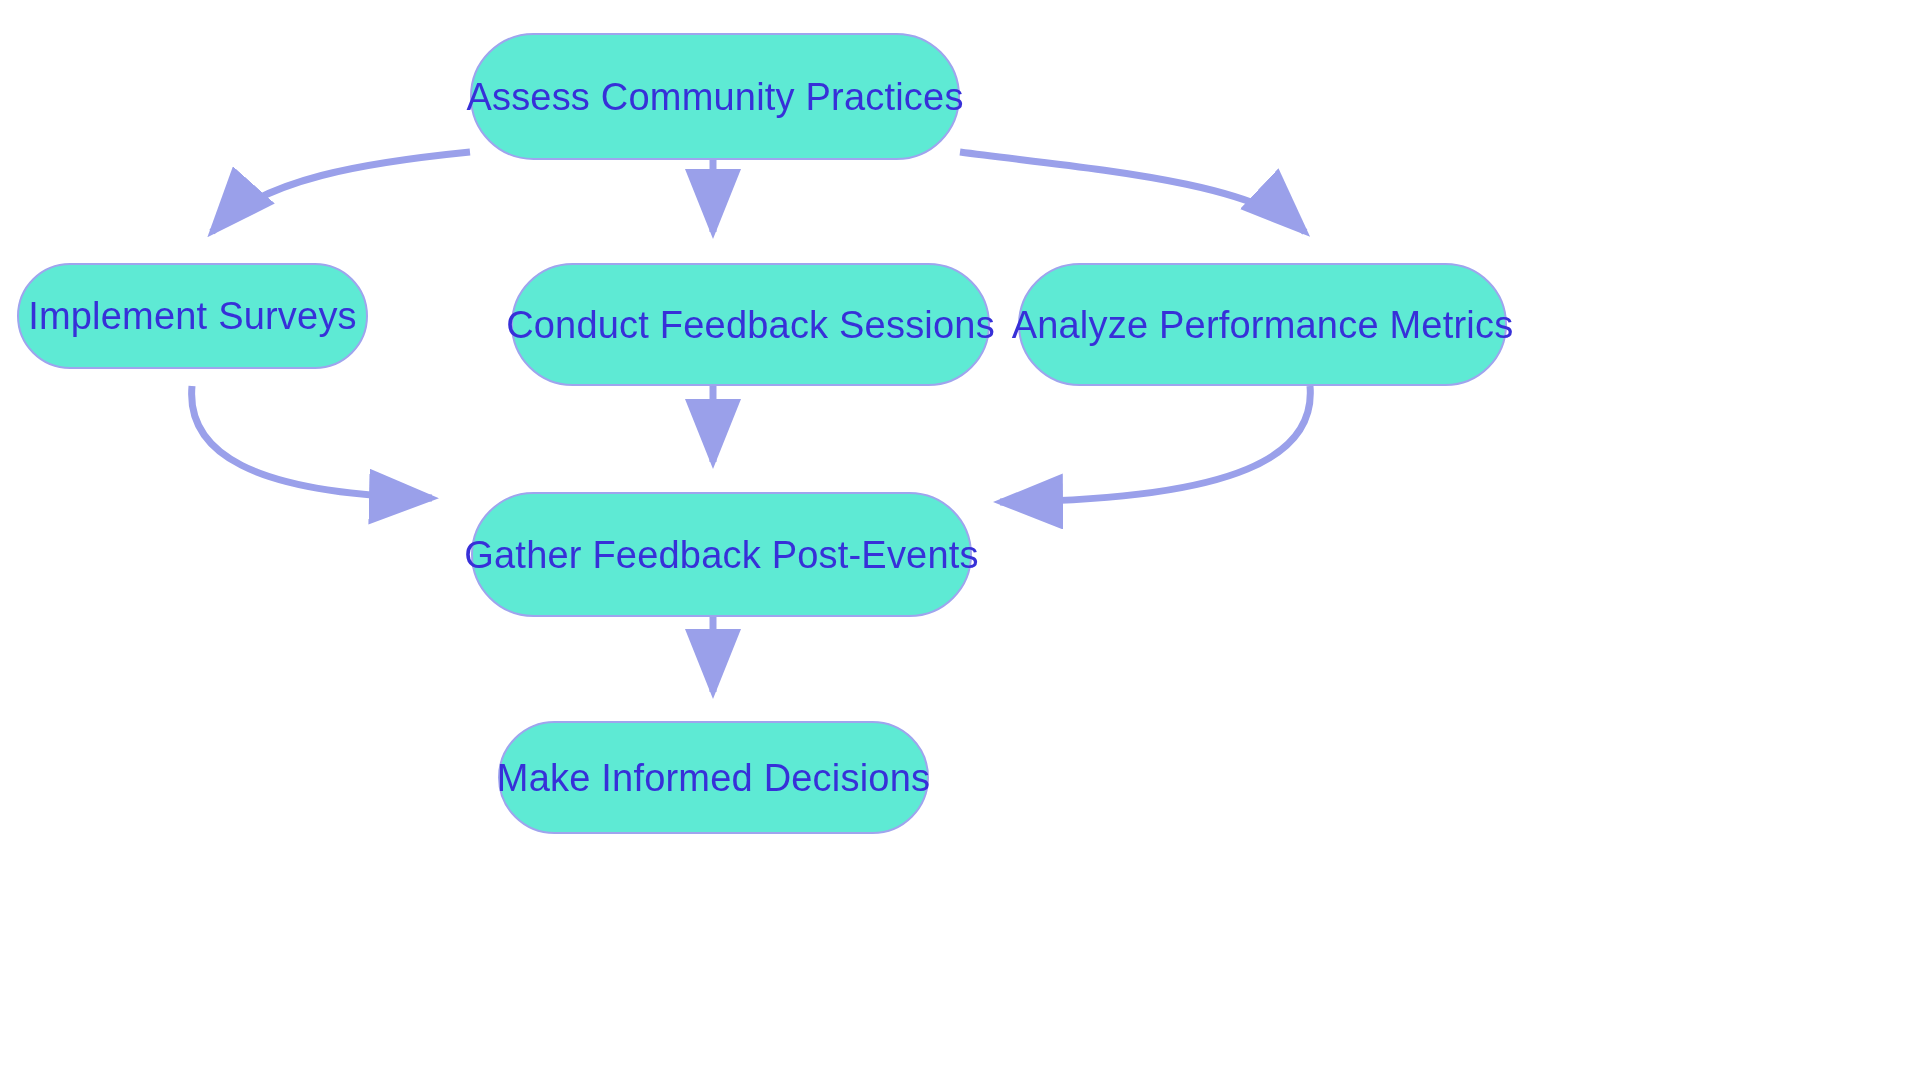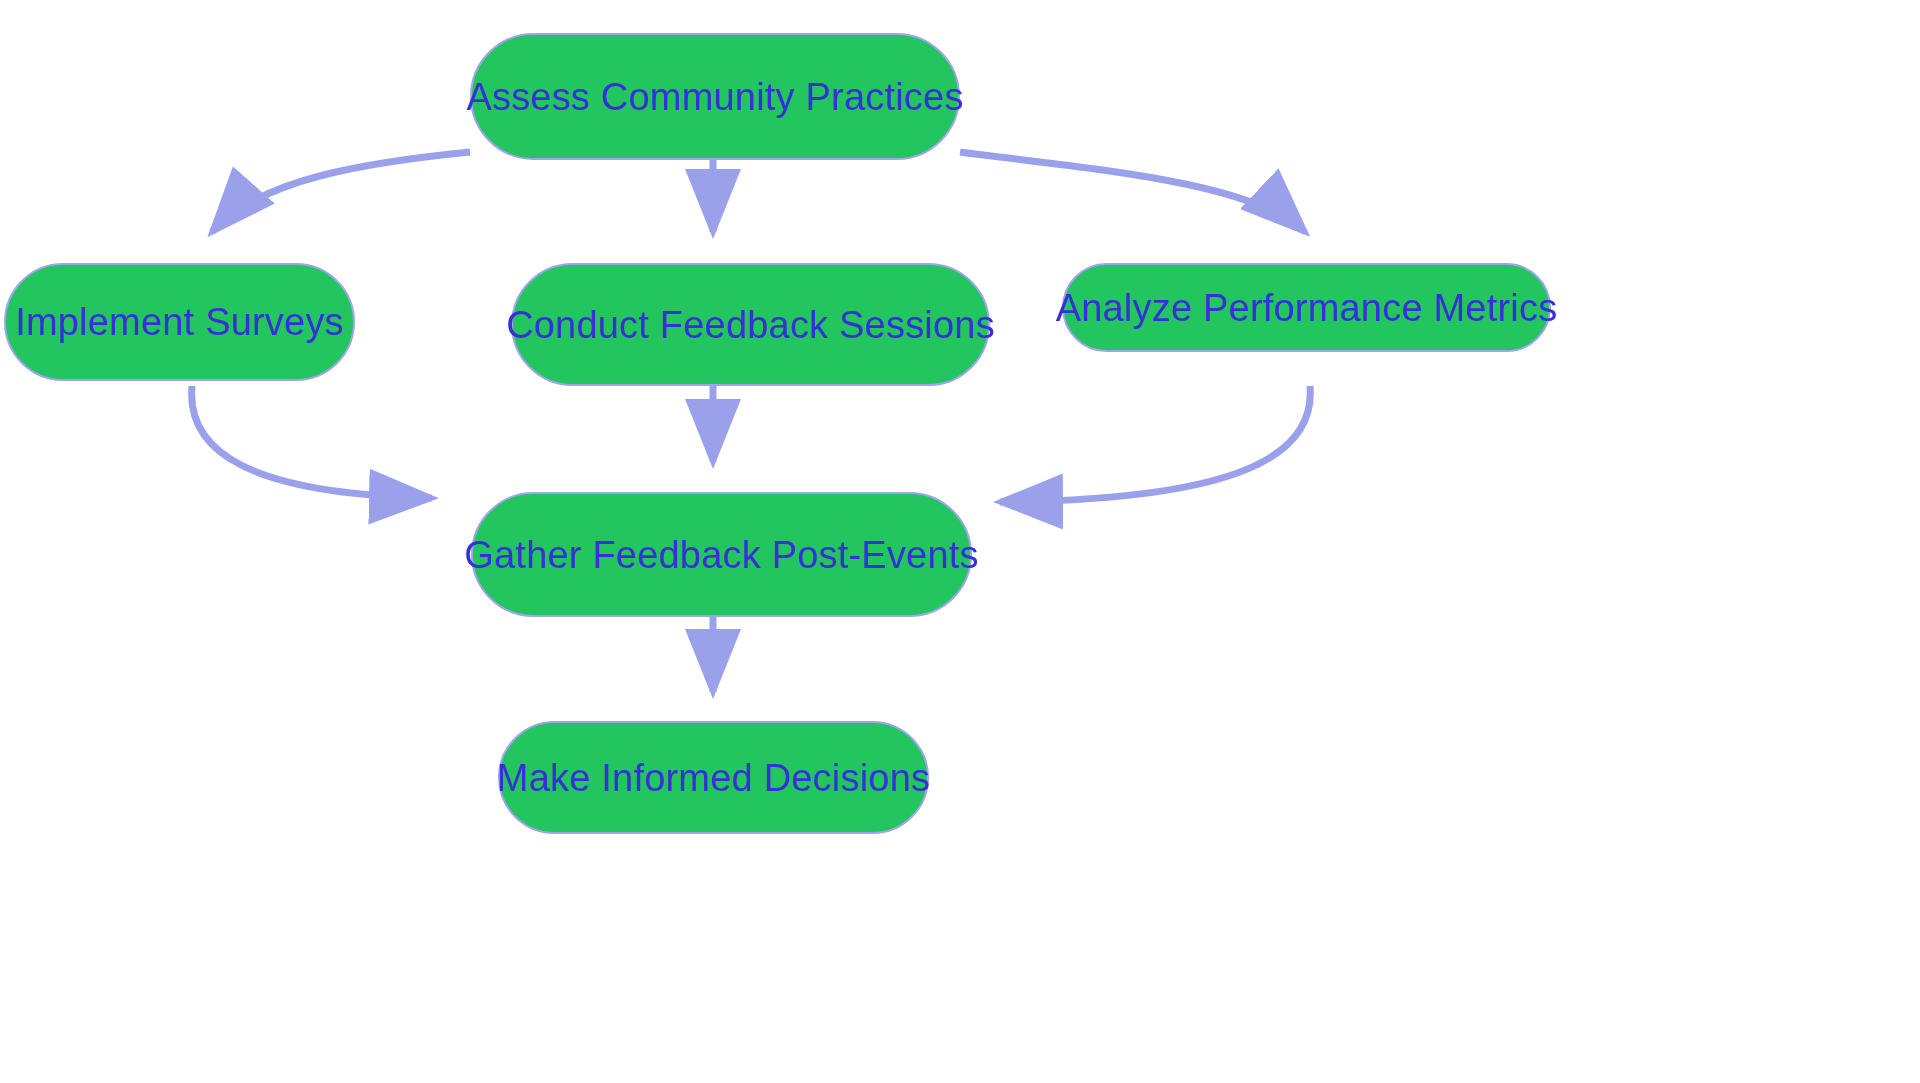--- a/index.html
+++ b/index.html
@@ -25,21 +25,21 @@
     width: 1920px;
     height: 1083px;
     pointer-events: none;
   }
   .node {
     position: absolute;
     box-sizing: border-box;
     display: flex;
     align-items: center;
     justify-content: center;
-    background: #22c55e;
+    background: #5eead4;
     border: 2px solid #9fa4ee;
     border-radius: 999px;
     color: #3730d8;
     font-size: 38px;
     font-weight: 400;
     letter-spacing: 0.2px;
     white-space: nowrap;
     font-family: "Liberation Sans", sans-serif;
   }
   .node-label {
@@ -71,29 +71,29 @@
 
     <path d="M 1310,386 C 1316,455 1240,500 1000,502" fill="none" stroke="#9aa0ea" stroke-width="7" stroke-linecap="butt" marker-end="url(#arrowhead)"></path>
 
     <path d="M 713,617 L 713,692" fill="none" stroke="#9aa0ea" stroke-width="7" stroke-linecap="butt" marker-end="url(#arrowhead)"></path>
   </svg>
 
   <div class="node" style="left:470px; top:33px; width:490px; height:127px;">
     <span class="node-label">Assess Community Practices</span>
   </div>
 
-  <div class="node" style="left:4px; top:263px; width:351px; height:118px;">
+  <div class="node" style="left:17px; top:263px; width:351px; height:106px;">
     <span class="node-label">Implement Surveys</span>
   </div>
 
   <div class="node" style="left:474px; top:263px; width:479px; height:123px;margin-left:37px;">
     <span class="node-label">Conduct Feedback Sessions</span>
   </div>
 
-  <div class="node" style="left:1062px; top:263px; width:489px; height:89px;">
+  <div class="node" style="left:1018px; top:263px; width:489px; height:123px;">
     <span class="node-label">Analyze Performance Metrics</span>
   </div>
 
   <div class="node" style="left:463px; top:492px; width:501px; height:125px;margin-left:8px;">
     <span class="node-label">Gather Feedback Post-Events</span>
   </div>
 
   <div class="node" style="left:498px; top:721px; width:431px; height:113px;">
     <span class="node-label">Make Informed Decisions</span>
   </div>

